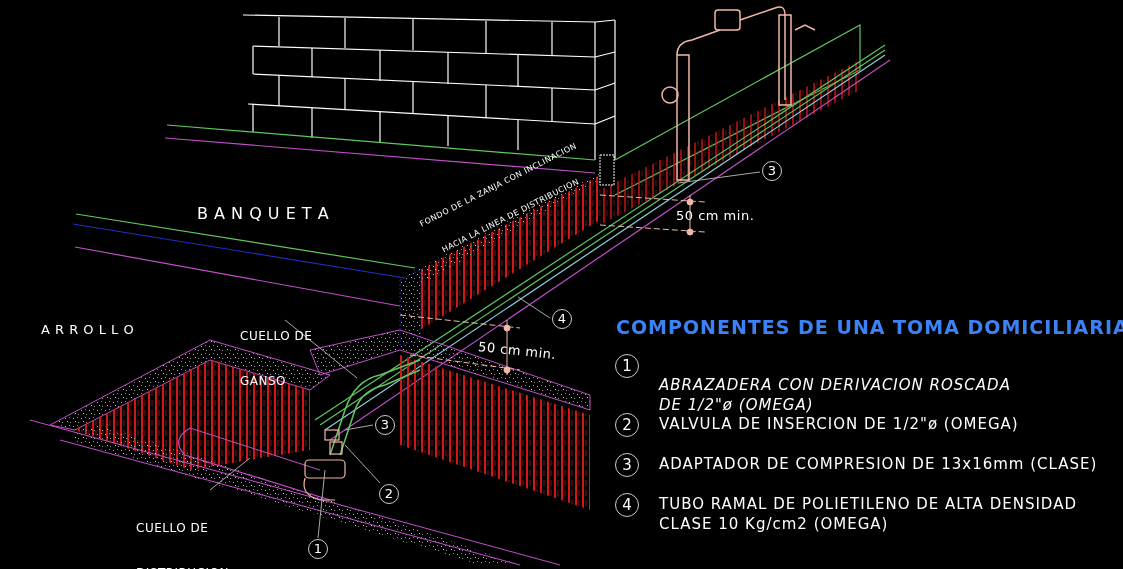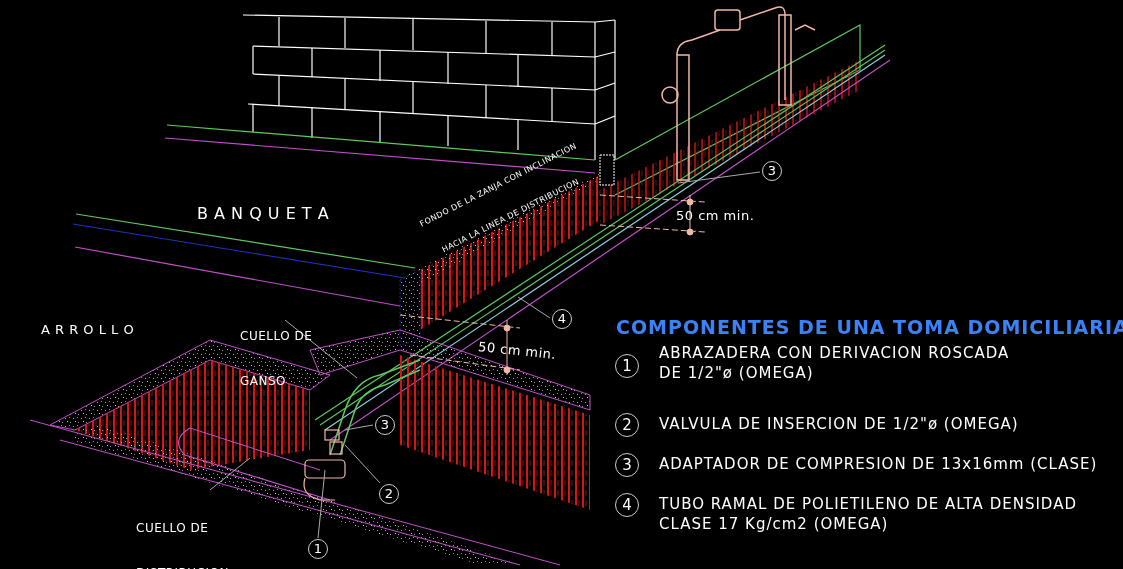--- a/index.html
+++ b/index.html
@@ -168,28 +168,28 @@
 <div class="callout" style="left:308px;top:539px;">1</div>
 <div class="callout" style="left:379px;top:484px;">2</div>
 <div class="callout" style="left:375px;top:415px;">3</div>
 <div class="callout" style="left:762px;top:161px;">3</div>
 <div class="callout" style="left:552px;top:309px;">4</div>
 
 <div class="lbl title" style="left:616px;top:318px;">COMPONENTES DE UNA TOMA DOMICILIARIA</div>
 
 <div>
   <div class="item-num" style="left:615px;top:354px;">1</div>
-  <div class="item-text" style="left:659px;top:343px;">ABRAZADERA CON DERIVACION ROSCADA
+  <div class="item-text" style="left:659px;top:375px;font-style:italic;">ABRAZADERA CON DERIVACION ROSCADA
 DE 1/2"ø (OMEGA)</div>
 </div>
 <div>
   <div class="item-num" style="left:615px;top:413px;">2</div>
   <div class="item-text" style="left:659px;top:414px;">VALVULA DE INSERCION DE 1/2"ø (OMEGA)</div>
 </div>
 <div>
   <div class="item-num" style="left:615px;top:453px;">3</div>
   <div class="item-text" style="left:659px;top:454px;">ADAPTADOR DE COMPRESION DE 13x16mm (CLASE)</div>
 </div>
 <div>
   <div class="item-num" style="left:615px;top:493px;">4</div>
   <div class="item-text" style="left:659px;top:494px;">TUBO RAMAL DE POLIETILENO DE ALTA DENSIDAD
-CLASE 17 Kg/cm2 (OMEGA)</div>
+CLASE 10 Kg/cm2 (OMEGA)</div>
 </div>
 
 </body></html>

